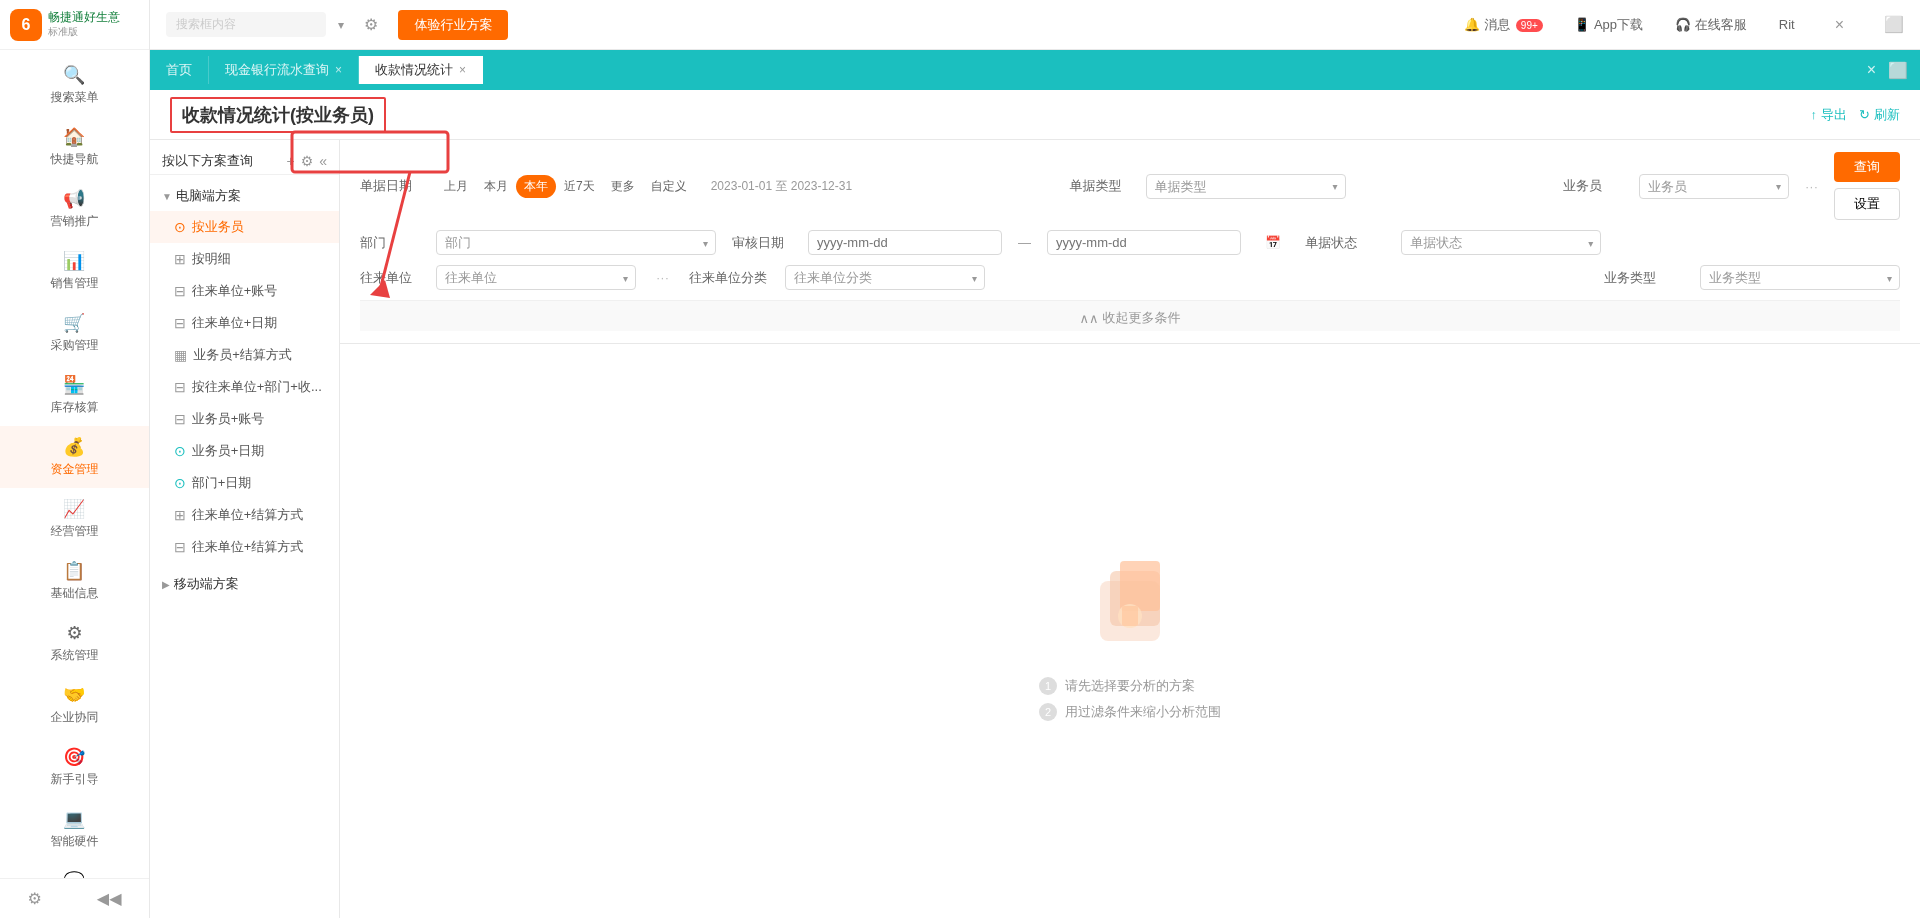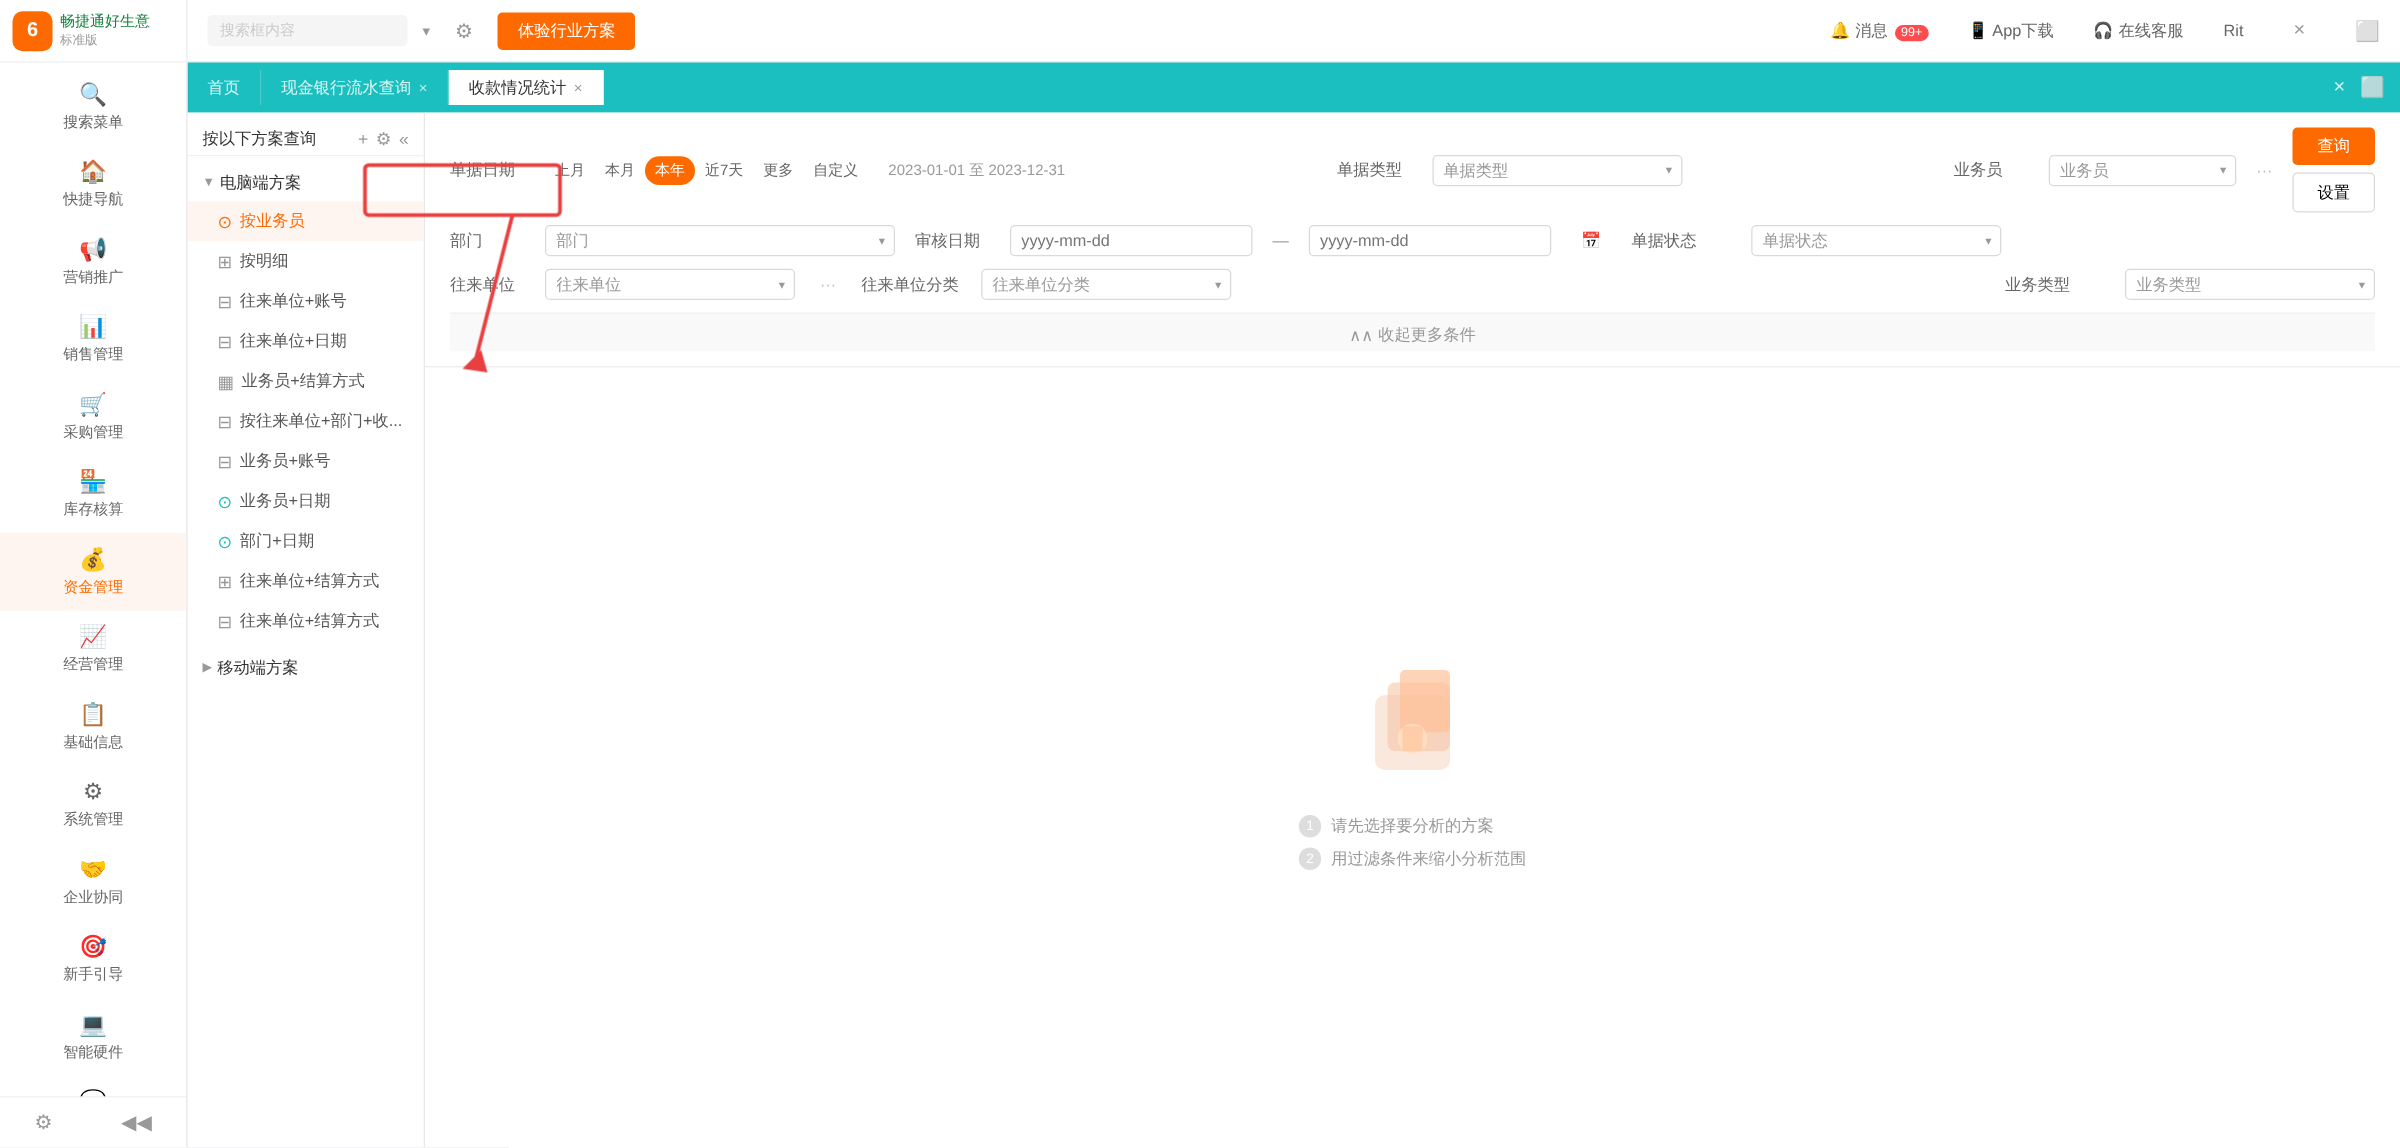--- a/index.html
+++ b/index.html
@@ -226,20 +226,33 @@
       <div class="tab-item active">
         <span>收款情况统计</span>
         <span class="tab-close">×</span>
       </div>
       <div class="tab-bar-actions">
         <span class="tab-bar-action-icon">×</span>
         <span class="tab-bar-action-icon">⬜</span>
       </div>
     </div>
 
+    <div class="page-header">
+      <div class="page-title">收款情况统计(按业务员)</div>
+      <div class="page-header-actions">
+        <div class="export-btn">
+          <span>↑</span>
+          <span>导出</span>
+        </div>
+        <div class="refresh-btn">
+          <span>↻</span>
+          <span>刷新</span>
+        </div>
+      </div>
+    </div>
 
     <div class="content-area">
 
       <div class="left-panel">
         <div class="left-panel-header">
           <span class="left-panel-title">按以下方案查询</span>
           <div class="left-panel-actions">
             <span class="lp-icon-btn">+</span>
             <span class="lp-icon-btn">⚙</span>
             <span class="lp-icon-btn">«</span>

